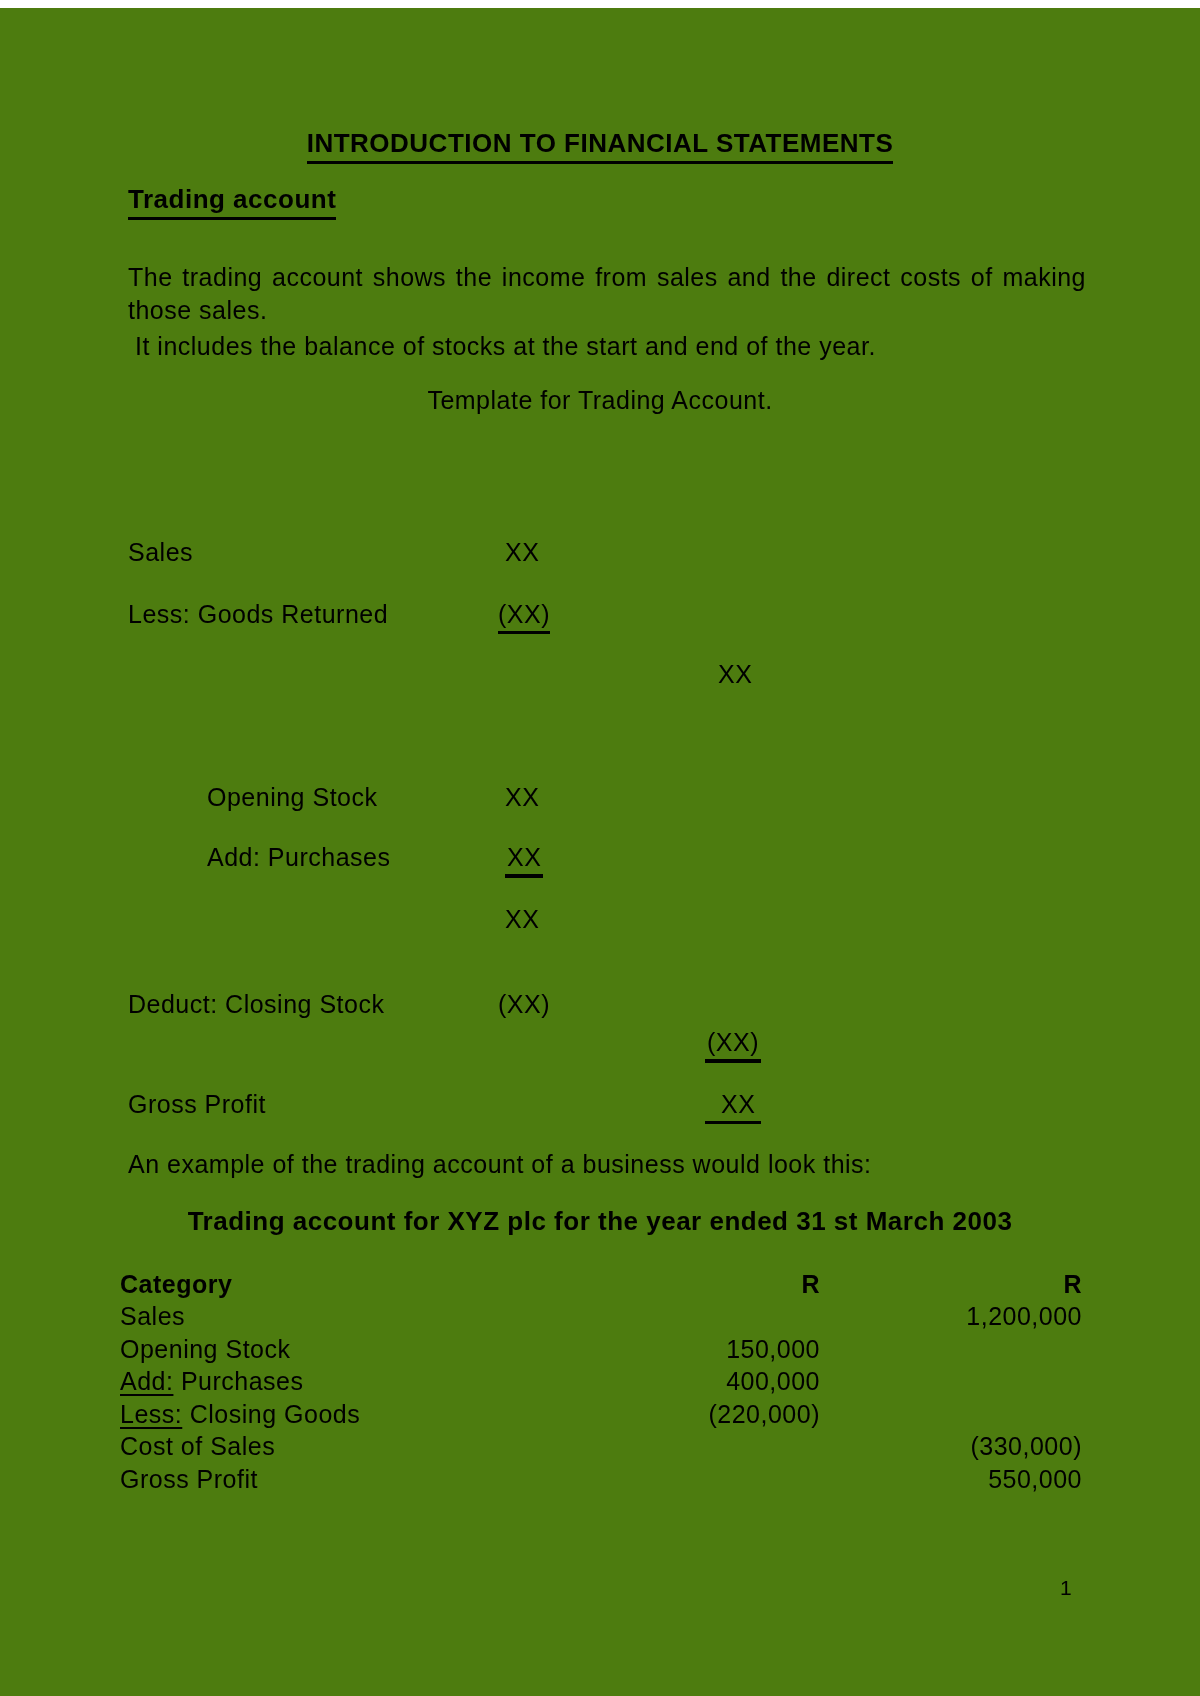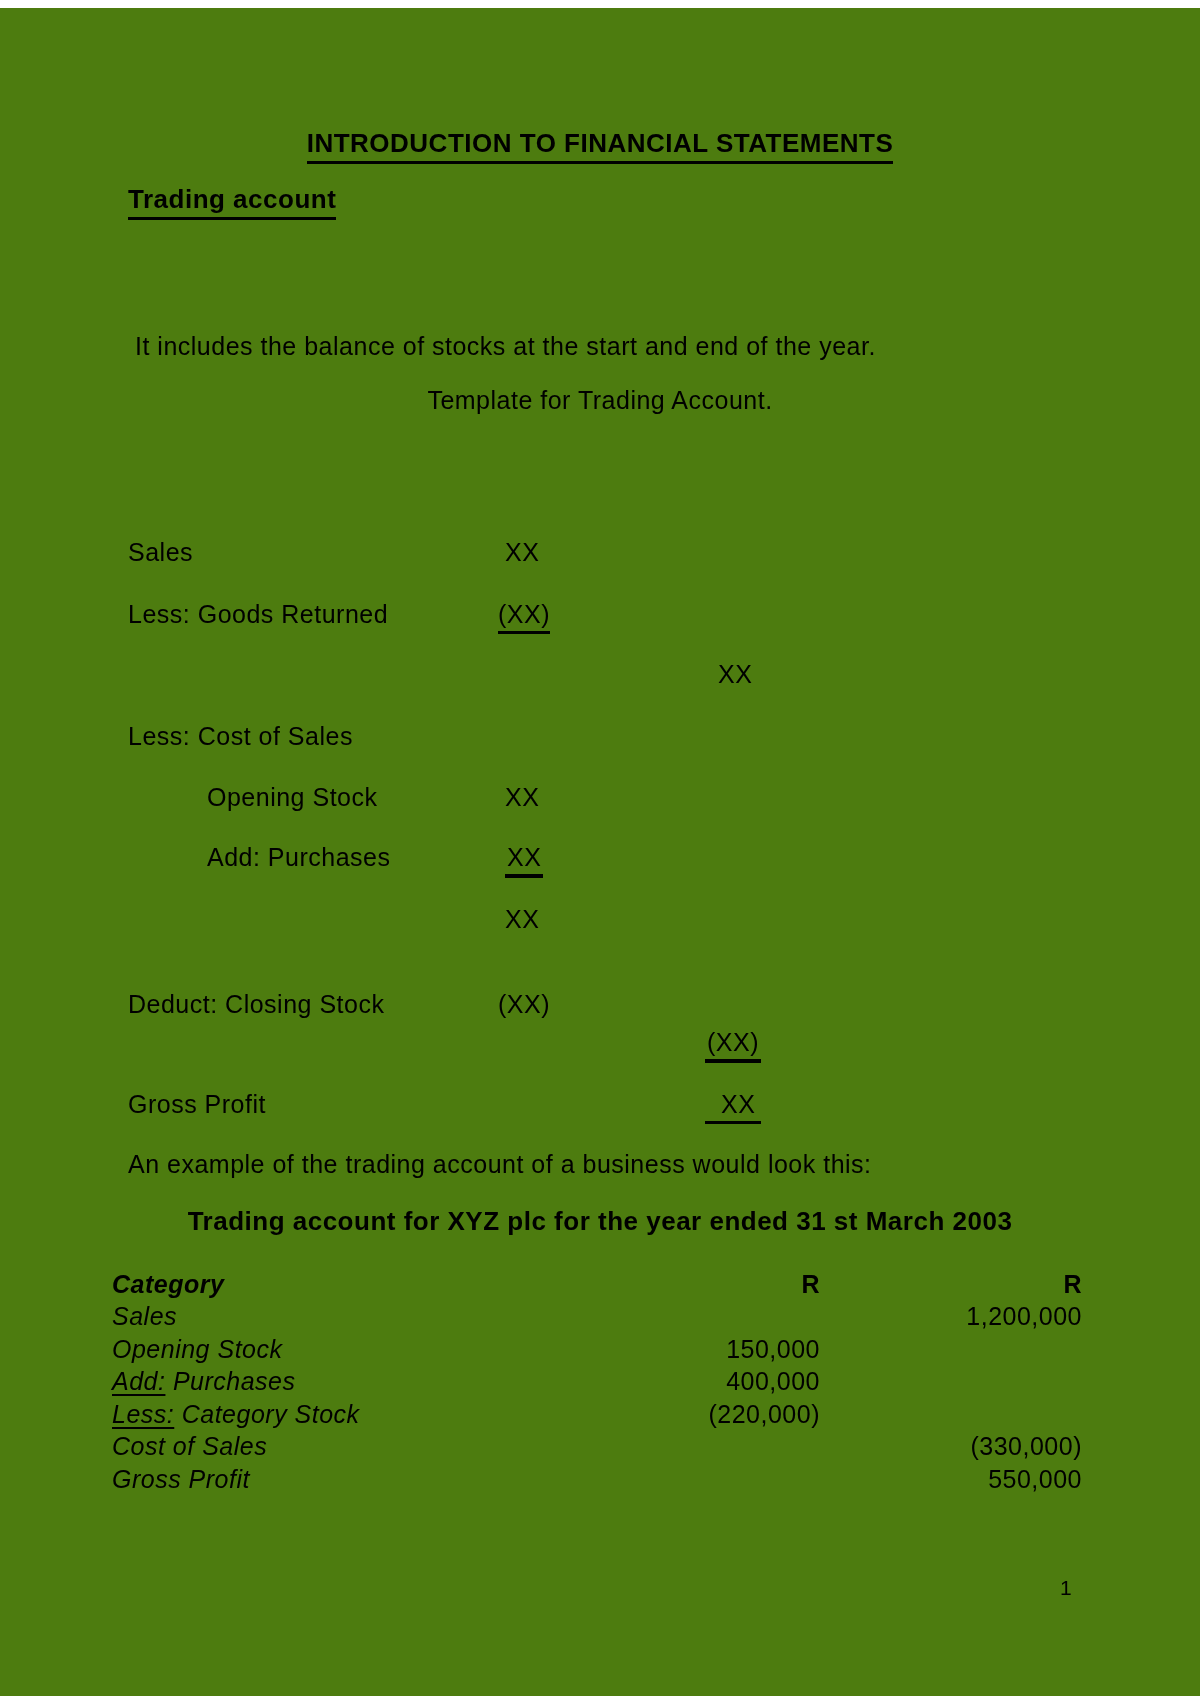--- a/index.html
+++ b/index.html
@@ -29,60 +29,58 @@
   .trow .lbl  { position: absolute; left: 128px; white-space: pre; }
   .trow .lbl.ind { left: 207px; }
   .trow .c2   { position: absolute; left: 505px; white-space: pre; }
   .trow .c2.paren { left: 498px; }
   .trow .c3   { position: absolute; left: 718px; white-space: pre; }
   .trow .c3.paren { left: 705px; }
   .gp-xx { padding-left: 16px; padding-right: 6px; }
   .tot-xx { padding-left: 2px; padding-right: 2px; }
   
   .xrow { position: absolute; left: 0; width: 1200px; height: 32px; }
-  .xrow .lbl { position: absolute; left: 112px; white-space: pre; font-style: italic; }
+  .xrow .lbl { position: absolute; left: 120px; white-space: pre; }
   .xrow .num2 { position: absolute; left: 560px; width: 260px; text-align: right; white-space: pre; }
   .xrow .num3 { position: absolute; left: 840px; width: 242px; text-align: right; white-space: pre; }
   .pfx { text-decoration: underline; text-decoration-thickness: 2px; text-underline-offset: 4px; text-align: center; }
   .pagenum { font-size: 21px; }
 </style>
 </head>
 <body>
 
 <div class="page">
 
   <div class="abs center" style="top:120px">
     <span class="bold title u3">INTRODUCTION TO FINANCIAL STATEMENTS</span>
   </div>
 
   <div class="abs" style="top:176px; left:128px">
     <span class="bold title u3">Trading account</span>
   </div>
 
+  <div class="abs para just" style="top:253px">The trading account shows the income from sales and the direct costs of making those sales.</div>
   <div class="abs center" style="top:378px">Template for Trading Account.</div>
 
   <div class="abs para" style="top:322px; left:135px">It includes the balance of stocks at the start and end of the year.</div>
 
   <div class="trow" style="top:530px">
     <span class="lbl">Sales</span>
     <span class="c2">XX</span>
   </div>
 
   <div class="trow" style="top:592px">
     <span class="lbl">Less: Goods Returned</span>
     <span class="c2 paren"><span class="u3">(XX)</span></span>
   </div>
 
   <div class="trow" style="top:652px">
     <span class="c3">XX</span>
   </div>
 
-  <div class="trow" style="top:714px">
-    <span class="lbl">Less: Cost of Sales</span>
-  </div>
 
   <div class="trow" style="top:775px">
     <span class="lbl ind">Opening Stock</span>
     <span class="c2">XX</span>
   </div>
 
   <div class="trow" style="top:835px">
     <span class="lbl ind">Add: Purchases</span>
     <span class="c2"><span class="u4 tot-xx">XX</span></span>
   </div>
@@ -124,21 +122,21 @@
     <span class="lbl">Opening Stock</span>
     <span class="num2">150,000</span>
   </div>
 
   <div class="xrow" style="top:1359px">
     <span class="lbl"><span class="pfx">Add:</span><span> Purchases</span></span>
     <span class="num2">400,000</span>
   </div>
 
   <div class="xrow" style="top:1392px">
-    <span class="lbl"><span class="pfx">Less:</span><span> Category Stock</span></span>
+    <span class="lbl"><span class="pfx">Less:</span><span> Closing Goods</span></span>
     <span class="num2">(220,000)</span>
   </div>
 
   <div class="xrow" style="top:1424px">
     <span class="lbl">Cost of Sales</span>
     <span class="num3">(330,000)</span>
   </div>
 
   <div class="xrow" style="top:1457px">
     <span class="lbl">Gross Profit</span>

